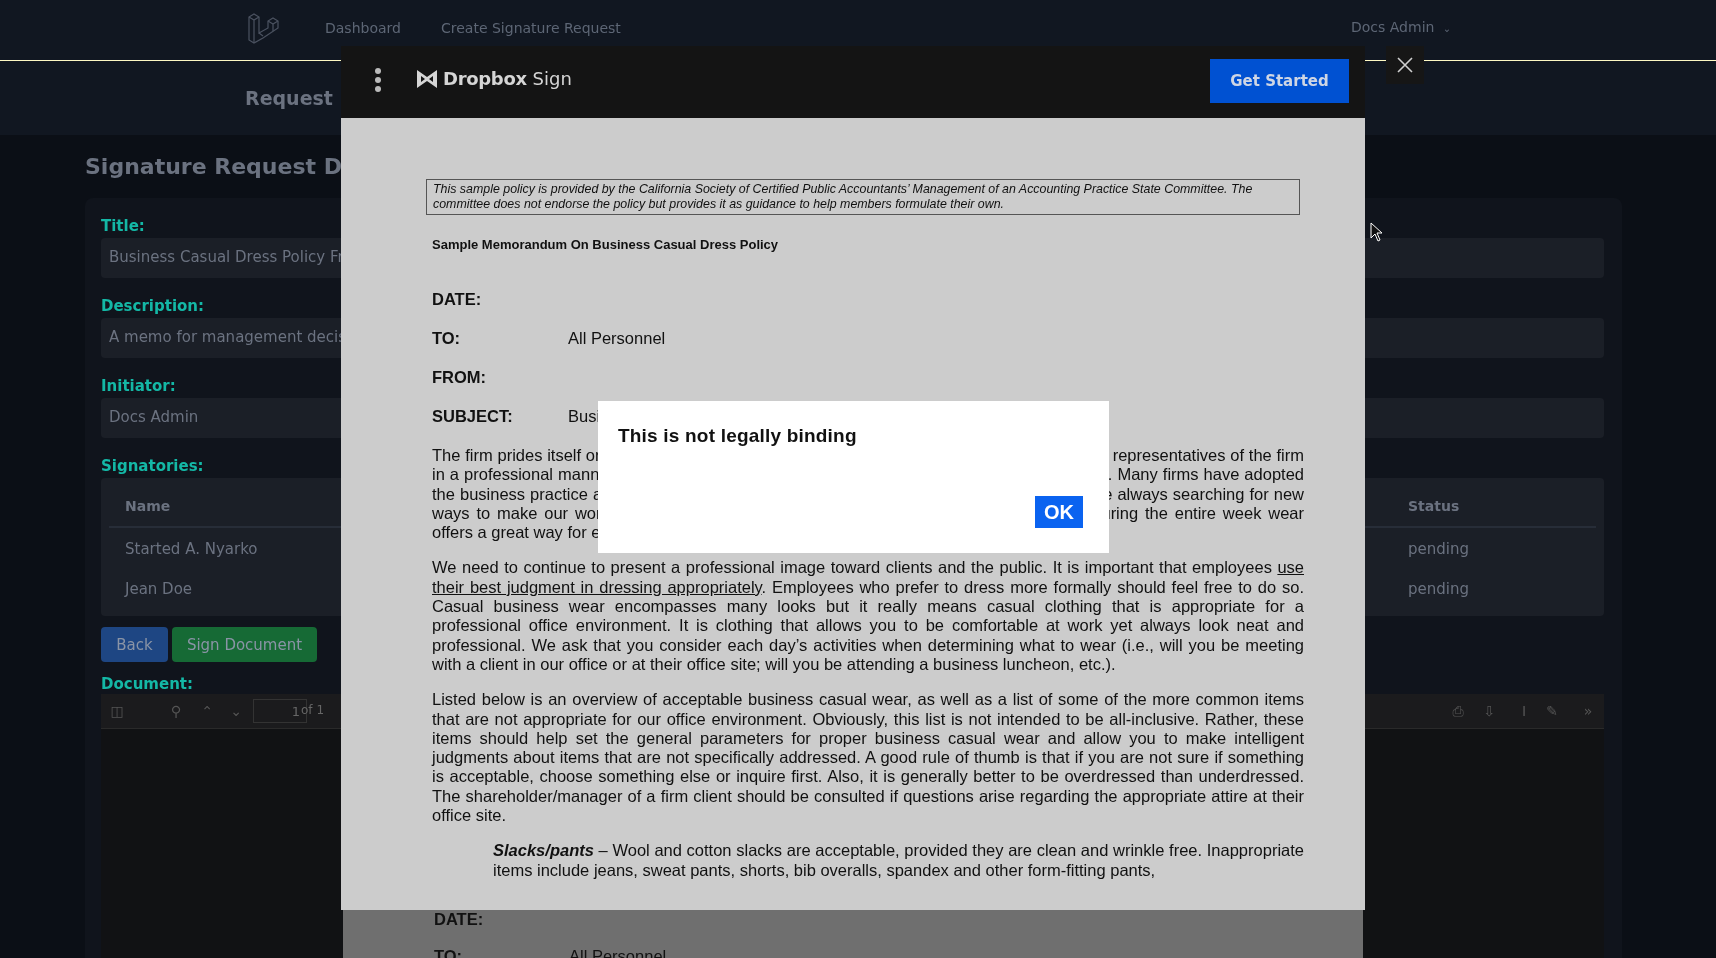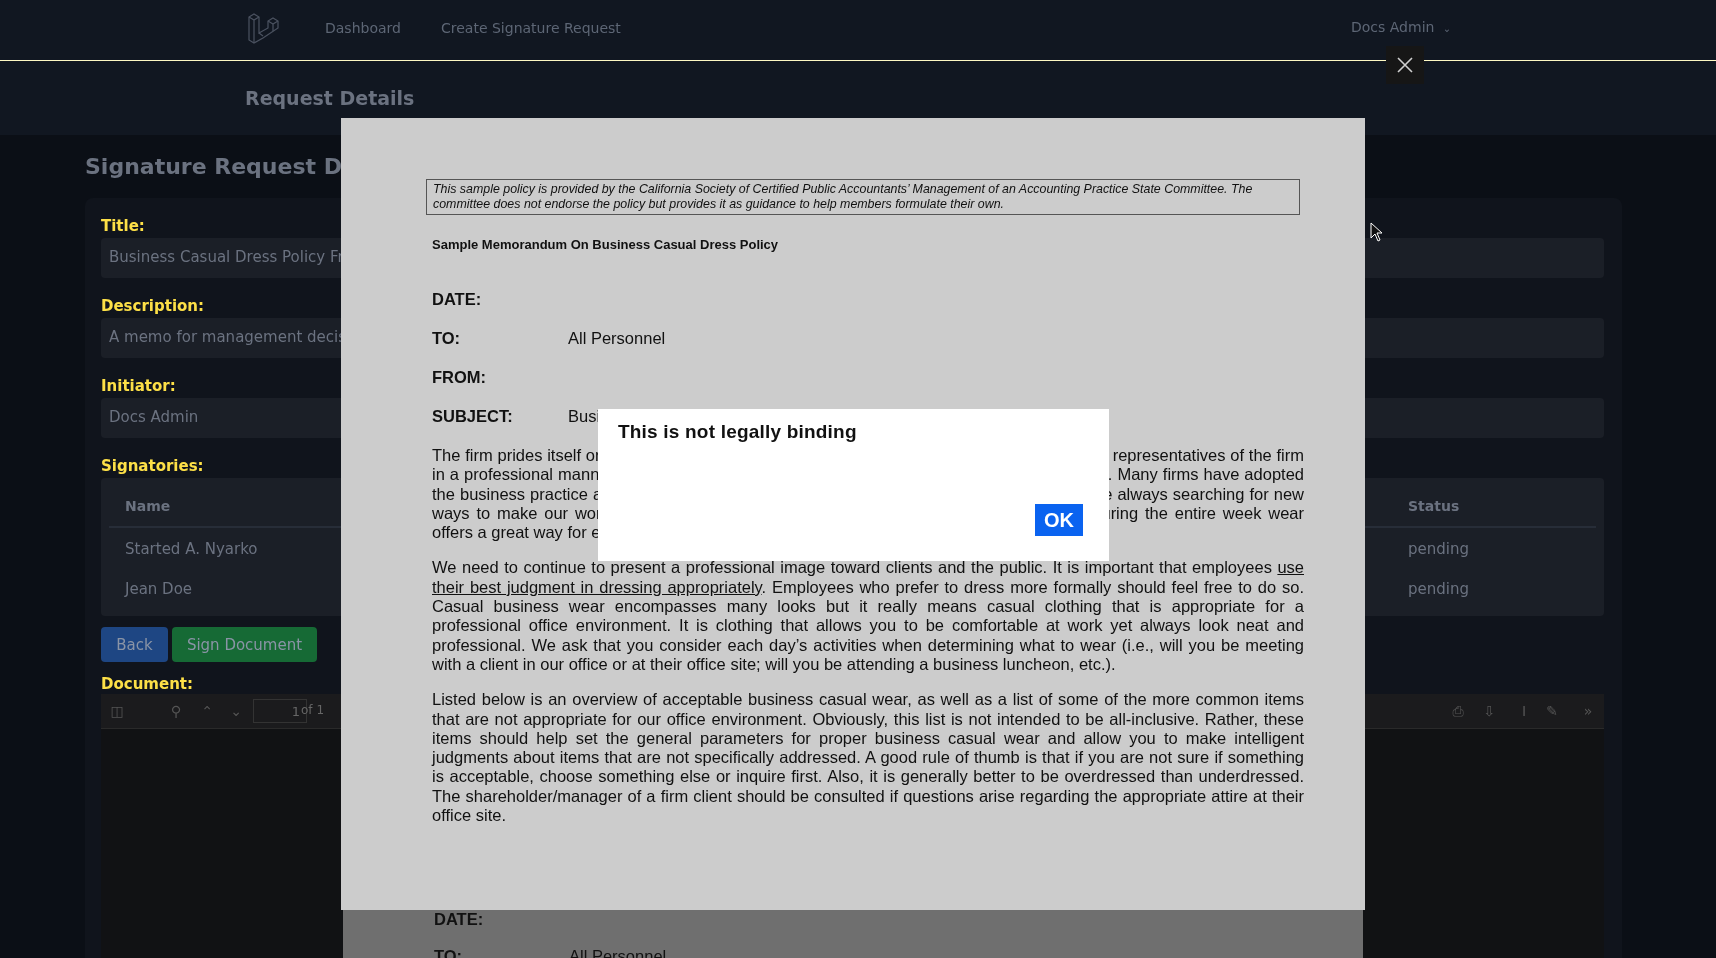--- a/index.html
+++ b/index.html
@@ -9,21 +9,21 @@
   }
   
   .topnav { position:absolute; left:0; top:0; width:1716px; height:60px; background:#111721; border-bottom:4px solid #fef9c3; }
   .logo { position:absolute; left:246px; top:11px; width:36px; height:36px; }
   .nav-link { position:absolute; top:20px; font-size:14px; color:#5d6675; }
   .user-menu { position:absolute; left:1351px; top:19px; font-size:14px; color:#5d6675; }
   .subheader { position:absolute; left:0; top:61px; width:1716px; height:74px; background:#111721; }
   .subheader-title { position:absolute; left:245px; top:87px; font-size:19px; font-weight:bold; color:#6b7280; }
   .page-title { position:absolute; left:85px; top:154px; font-size:22px; font-weight:bold; color:#6b7280; }
   .card { position:absolute; left:85px; top:198px; width:1537px; height:780px; background:#10141c; border-radius:8px; }
-  .field-label { position:absolute; left:101px; font-size:15px; font-weight:bold; color:#fde047; }
+  .field-label { position:absolute; left:101px; font-size:15px; font-weight:bold; color:#14b8a6; }
   .field { position:absolute; left:101px; width:1503px; height:40px; background:#1b1f27; border-radius:4px; font-size:15px; color:#6b7280; box-sizing:border-box; padding:10px 8px; }
   .sig-table { position:absolute; left:101px; top:478px; width:1503px; height:138px; background:#1b1f27; border-radius:4px; }
   .th { position:absolute; top:20px; font-size:14px; font-weight:bold; color:#6b7280;text-align:center; }
   .th-rule { position:absolute; left:8px; top:48px; width:1487px; height:2px; background:#272d38; }
   .td { position:absolute; font-size:15px; color:#6b7280; }
   .btn { position:absolute; top:627px; height:35px; border-radius:4px; font-size:15px; color:#8a94a6; display:flex; align-items:center; justify-content:center; }
   .btn-back { left:101px; width:67px; background:#1e4683; }
   .btn-sign { left:172px; width:145px; background:#166a35; }
   .pdf-toolbar { position:absolute; left:101px; top:694px; width:1503px; height:34px; background:#1b1b1d; border-bottom:1px solid #2a2a2a; }
   .pdf-body { position:absolute; left:101px; top:729px; width:1503px; height:240px; background:#111214; }
@@ -44,21 +44,21 @@
   .doc-inner { position:absolute; left:91px; top:61px; width:872px; }
   .disclaimer { border:1.5px solid #555; font-style:italic; font-size:12.4px; line-height:15px; padding:2px 6px; box-sizing:border-box; width:874px; margin-left:-6px; }
   .doc-title { font-size:13px; font-weight:bold; margin:22px 0 0 0; }
   .memo-row { font-size:16.5px; height:39px; display:flex; }
   .memo-row .k { font-weight:bold; width:136px; }
   .para { font-size:16.5px; line-height:19.3px; text-align:justify; margin:0 0 16px 0; }
   .para u { text-decoration:underline; }
   .indent { padding-left:61px; }
 
   
-  .alert { position:absolute; left:598px; top:401px; width:511px; height:152px; background:#ffffff; box-sizing:border-box; padding:12px 20px; font-family:"Liberation Sans", sans-serif;margin-top:8px; }
+  .alert { position:absolute; left:598px; top:401px; width:511px; height:152px; background:#ffffff; box-sizing:border-box; padding:24px 20px; font-family:"Liberation Sans", sans-serif; }
   .alert-title { font-size:19px; font-weight:bold; color:#111; letter-spacing:0.2px; }
   .alert-msg { font-size:15px; color:#222; margin-top:10px; letter-spacing:0.6px; }
   .alert-ok { position:absolute; left:437px; top:95px; width:48px; height:32px; background:#0a63f0; color:#fff; font-size:20px; font-weight:bold; display:flex; align-items:center; justify-content:center; }
 
   
   .below-frame { position:absolute; left:343px; top:910px; width:1020px; height:48px; background:#6f6f6f; font-family:"Liberation Sans", sans-serif; color:#111; }
   .cursor { position:absolute; left:1370px; top:222px; }
 </style>
 </head>
 <body>
@@ -118,20 +118,34 @@
 </div>
 <div class="pdf-body"></div>
 
 <div class="below-frame">
   <div style="position:absolute;left:91px;top:0;font-size:16.5px;font-weight:bold">DATE:</div>
   <div style="position:absolute;left:91px;top:37px;font-size:16.5px;font-weight:bold">TO:</div>
   <div style="position:absolute;left:226px;top:37px;font-size:16.5px">All Personnel</div>
 </div>
 
 <div class="ds-frame">
+  <div class="ds-header">
+    <div class="kebab">
+        <span></span>
+        <span></span>
+        <span></span>
+      </div>
+    <div class="ds-logo">
+      <svg width="20" height="18" viewBox="0 0 20 18">
+          <path d="M0 0 L10 7 L20 0 L20 18 L10 11 L0 18 Z M4 6 L8 9 L4 12 Z M16 6 L12 9 L16 12 Z" fill="#d5d5d5" fill-rule="evenodd"></path>
+        </svg>
+      <span><b>Dropbox</b> <span>Sign</span></span>
+    </div>
+    <div class="get-started">Get Started</div>
+  </div>
 
   <div class="ds-doc">
     <div class="doc-inner">
       <div class="disclaimer">This sample policy is provided by the California Society of Certified Public Accountants’ Management of an Accounting Practice State Committee. The committee does not  endorse the policy but provides it as guidance to help members formulate their own.</div>
       <div class="doc-title">Sample Memorandum On Business Casual Dress Policy</div>
       <div style="height:38px"></div>
       <div class="memo-row">
           <span class="k">DATE:</span>
           <span></span>
         </div>
@@ -143,20 +157,21 @@
           <span class="k">FROM:</span>
           <span></span>
         </div>
       <div class="memo-row">
           <span class="k">SUBJECT:</span>
           <span>Business Casual Dress Policy</span>
         </div>
       <p class="para">The firm prides itself on its professional image, and it is important that employees present as representatives of the firm in a professional manner at all times, in our offices, in the offices of our clients, and in public. Many firms have adopted the business practice allowing more casual clothes to be worn in the office. As a firm, we are always searching for new ways to make our work environment more enjoyable. Casual dress in business casual during the entire week wear offers a great way for employees to be more comfortable and to save money.</p>
       <p class="para"><span>We need to continue to present a professional image toward clients and the public.  It is important that employees </span><u>use their best judgment in dressing appropriately</u><span>.  Employees who prefer to dress more formally should feel free to do so.  Casual business wear encompasses many looks but it really means casual clothing that is appropriate for a professional office environment.  It is clothing that allows you to be comfortable at work yet always look neat and professional.  We ask that you consider each day’s activities when determining what to wear (i.e., will you be meeting with a client in our office or at their office site; will you be attending a business luncheon, etc.).</span></p>
       <p class="para">Listed below is an overview of acceptable business casual wear, as well as a list of some of the more common items that are not appropriate for our office environment.  Obviously, this list is not intended to be all-inclusive.  Rather, these items should help set the general parameters for proper business casual wear and allow you to make intelligent judgments about items that are not specifically addressed.  A good rule of thumb is that if you are not sure if something is acceptable, choose something else or inquire first.  Also, it is generally better to be overdressed than underdressed.  The shareholder/manager of a firm client should be consulted if questions arise regarding the appropriate attire at their office site.</p>
+      <p class="para indent"><b><i>Slacks/pants</i></b><span> – Wool and cotton slacks are acceptable, provided they are clean and wrinkle free. Inappropriate items include jeans, sweat pants, shorts, bib overalls, spandex and other form-fitting pants,</span></p>
     </div>
   </div>
 </div>
 
 <div class="ds-close">
   <svg width="18" height="18" viewBox="0 0 18 18">
       <path d="M2 2 L16 16 M16 2 L2 16" stroke="#cfcfcf" stroke-width="1.6"></path>
     </svg>
 </div>
 

